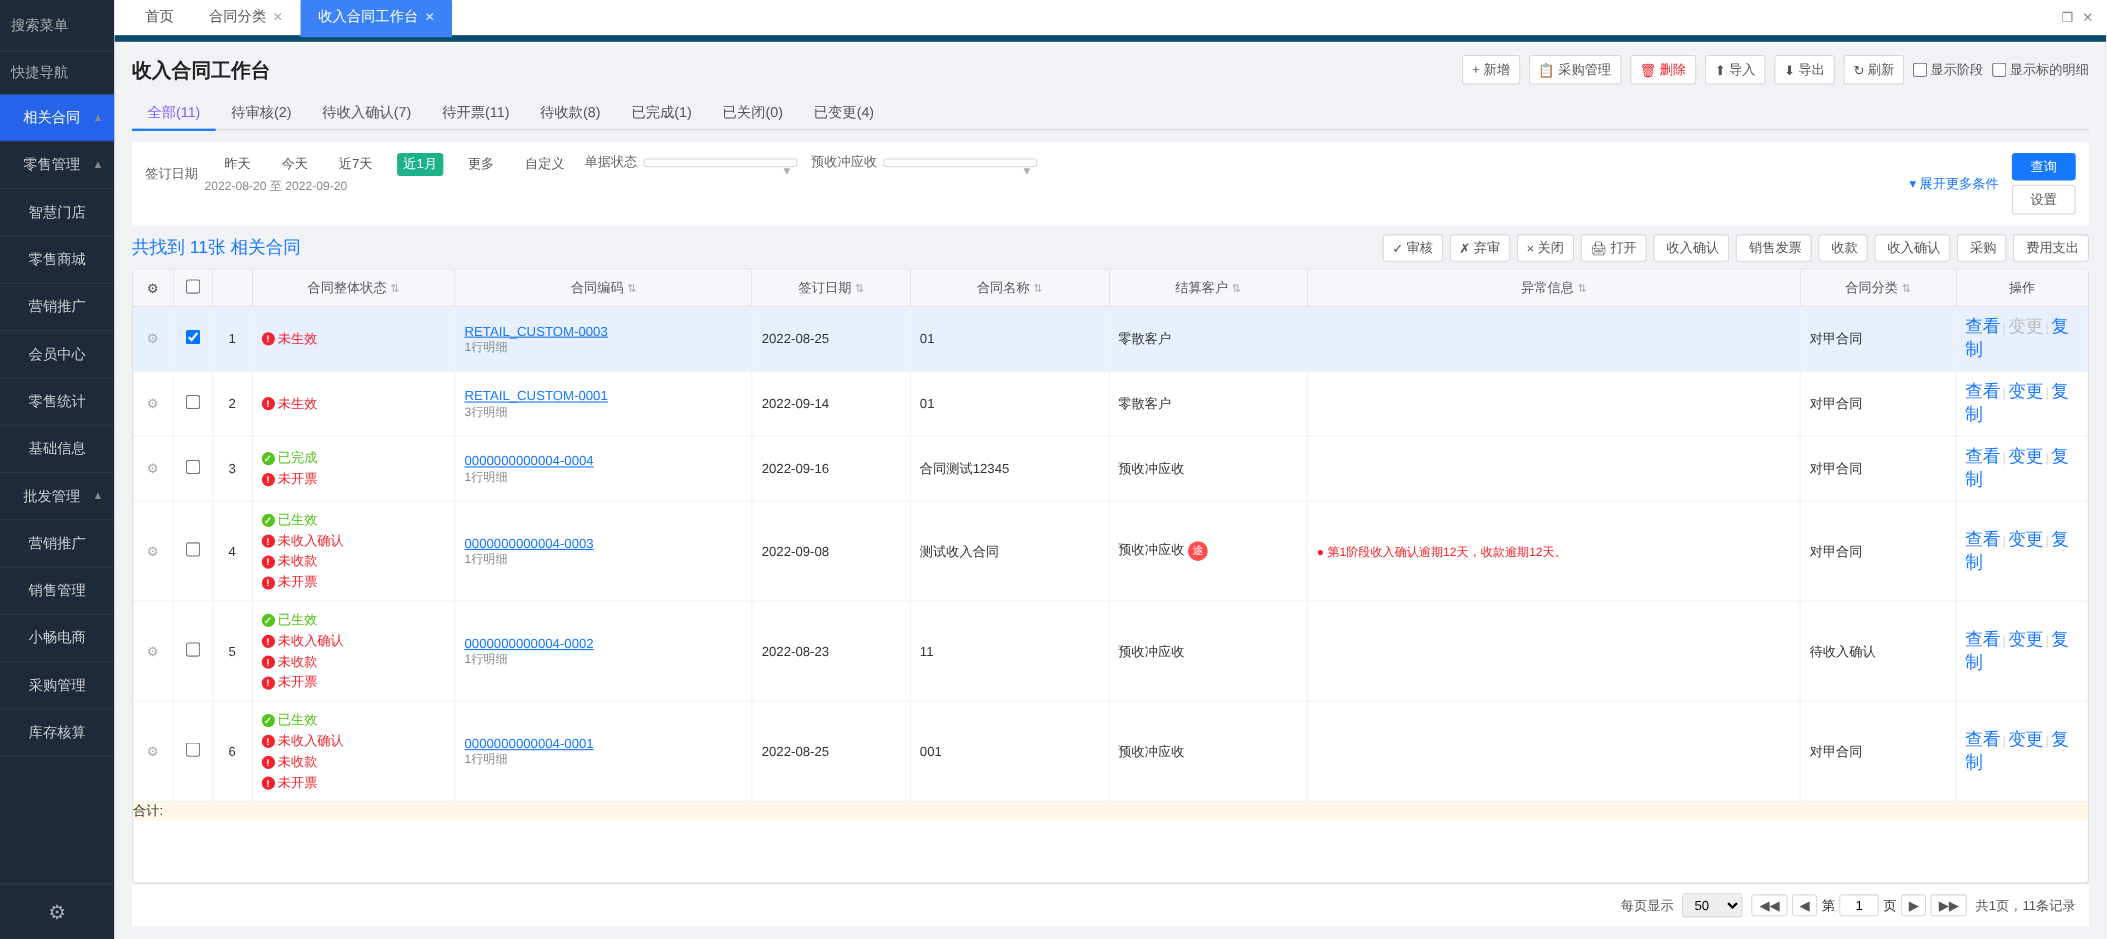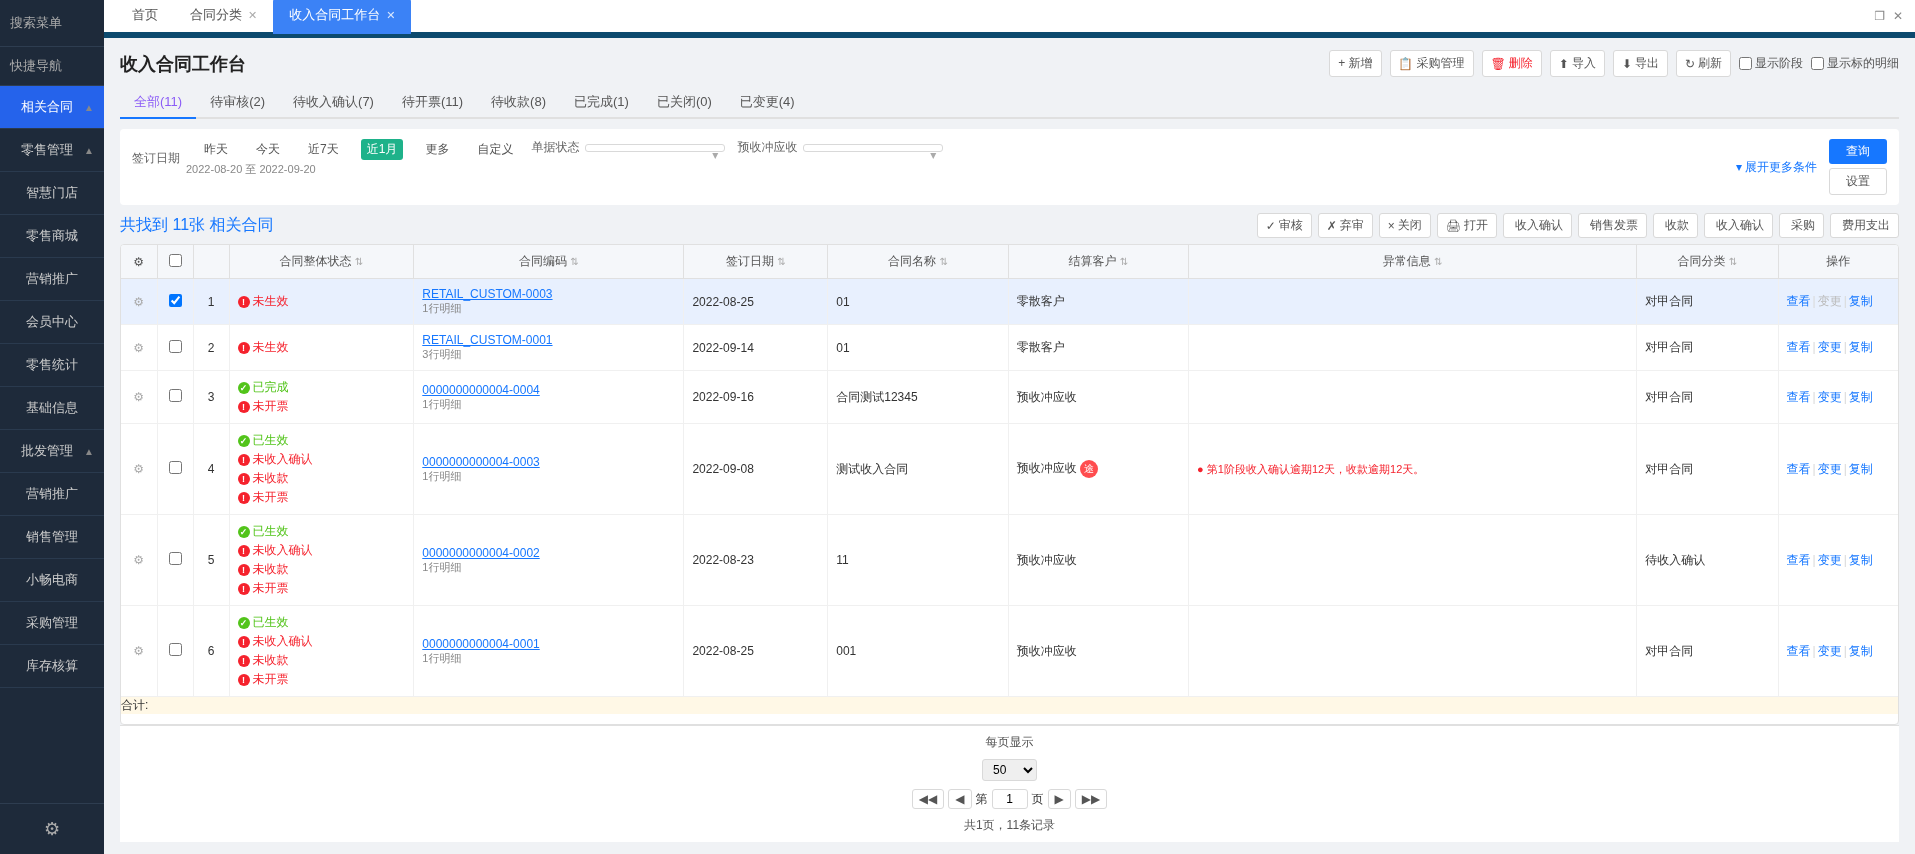--- a/index.html
+++ b/index.html
@@ -72,28 +72,28 @@
     thead th:last-child { border-right: none; }
     tbody tr { border-bottom: 1px solid #f0f0f0; }
     tbody tr.selected-row { background: #e8f0fe; }
     tbody td { padding: 8px 8px; border-right: 1px solid #f0f0f0; vertical-align: middle; }
     tbody td:last-child { border-right: none; }
     .circle-icon { width: 12px; height: 12px; border-radius: 50%; display: inline-flex; align-items: center; justify-content: center; font-size: 9px; font-weight: bold; flex-shrink: 0; }
     .circle-red { background: #f5222d; color: #fff; }
     .circle-green { background: #52c41a; color: #fff; }
     .link-text { color: #1677ff; text-decoration: underline; cursor: pointer; }
     .sub-text { color: #888; font-size: 11px; }
-    .op-link { color: #1677ff; cursor: pointer; font-size: 12px; }
+    .op-link { color: #1677ff; cursor: pointer; font-size: 16px; }
     .op-link.disabled { color: #bbb; cursor: default; }
     .op-sep { color: #d9d9d9; margin: 0 2px; }
     .error-msg { color: #f5222d; font-size: 11px; }
     .tfoot-row td { background: #fff8e6; font-weight: 500; }
 
     
-    .pagination { display: flex; align-items: center; justify-content: flex-end; padding: 8px 12px; background: #fff; border-top: 1px solid #e0e0e0; gap: 8px; font-size: 12px; flex-direction: column; }
+    .pagination { display: flex; align-items: center; justify-content: flex-end; padding: 8px 12px; background: #fff; border-top: 1px solid #e0e0e0; gap: 8px; font-size: 12px; }
     .page-size-label { color: #555; }
     .page-size-select { border: 1px solid #d9d9d9; border-radius: 3px; padding: 2px 6px; font-size: 12px; }
     .page-nav { display: flex; align-items: center; gap: 4px; }
     .page-nav-btn { padding: 2px 6px; border: 1px solid #d9d9d9; border-radius: 3px; cursor: pointer; color: #555; background: #fff; font-size: 12px; }
     .page-num-input { border: 1px solid #d9d9d9; border-radius: 3px; width: 36px; text-align: center; font-size: 12px; padding: 2px 4px; }
     .page-info { color: #555; }
 
     
     .table-wrap::-webkit-scrollbar { height: 6px; width: 6px; }
     .table-wrap::-webkit-scrollbar-thumb { background: #ccc; border-radius: 3px; }

